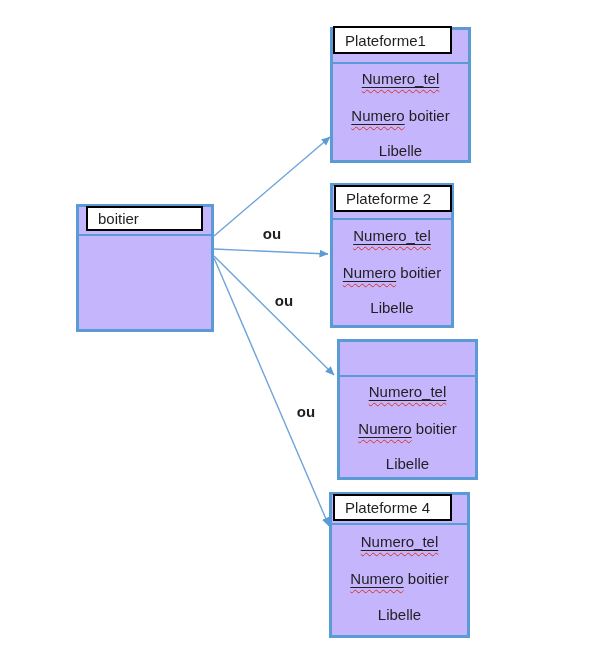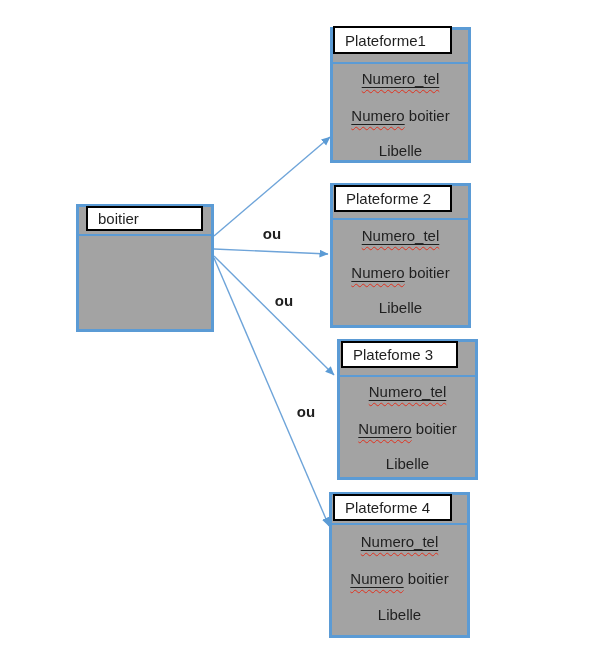--- a/index.html
+++ b/index.html
@@ -6,21 +6,21 @@
   .canvas {
     position: relative;
     width: 601px; height: 667px;
     background: #ffffff;
     font-family: "Liberation Sans", sans-serif;
     overflow: hidden;
   }
   .entity {
     position: absolute;
     border: 3px solid #5b9bd5;
-    background: #a3a3a3;
+    background: #c4b5fd;
     box-sizing: border-box;
   }
   .ehead {
     position: absolute;
     border: 2px solid #000000;
     background: #ffffff;
     box-sizing: border-box;
     display: flex; align-items: center;
     padding-left: 10px;
     font-size: 15px; color: #1f1f1f;
@@ -91,34 +91,31 @@
   <div class="entity" style="left:330px; top:27px; width:141px; height:136px;">
     <div class="ehead" style="left:0px; top:-4px; width:119px; height:28px;">
       <span>Plateforme1</span>
     </div>
     <div class="esep" style="top:32px;"></div>
     <div class="erow" style="top:40px;"><span class="mark"><span class="sq">Numero_tel</span></span><span></span></div>
     <div class="erow" style="top:77px;"><span class="mark"><span class="sq">Numero</span></span><span> boitier</span></div>
     <div class="erow" style="top:112px;"><span class="mark"><span class="sq"></span></span><span>Libelle</span></div>
   </div>
 
-  <div class="entity" style="left:330px; top:183px; width:141px; height:145px;">
+  <div class="entity" style="left:330px; top:183px; width:124px; height:145px;">
     <div class="ehead" style="left:1px; top:-1px; width:118px; height:27px;">
       <span>Plateforme 2</span>
     </div>
     <div class="esep" style="top:32px;"></div>
     <div class="erow" style="top:41px;"><span class="mark"><span class="sq">Numero_tel</span></span><span></span></div>
     <div class="erow" style="top:78px;"><span class="mark"><span class="sq">Numero</span></span><span> boitier</span></div>
     <div class="erow" style="top:113px;"><span class="mark"><span class="sq"></span></span><span>Libelle</span></div>
   </div>
 
   <div class="entity" style="left:337px; top:339px; width:141px; height:141px;">
-    <div class="ehead" style="left:1px; top:-1px; width:117px; height:27px;">
-      <span>Platefome 3</span>
-    </div>
     <div class="esep" style="top:33px;"></div>
     <div class="erow" style="top:41px;"><span class="mark"><span class="sq">Numero_tel</span></span><span></span></div>
     <div class="erow" style="top:78px;"><span class="mark"><span class="sq">Numero</span></span><span> boitier</span></div>
     <div class="erow" style="top:113px;"><span class="mark"><span class="sq"></span></span><span>Libelle</span></div>
   </div>
 
   <div class="entity" style="left:329px; top:492px; width:141px; height:146px;padding-left:12px;">
     <div class="ehead" style="left:1px; top:-1px; width:119px; height:27px;">
       <span>Plateforme 4</span>
     </div>

